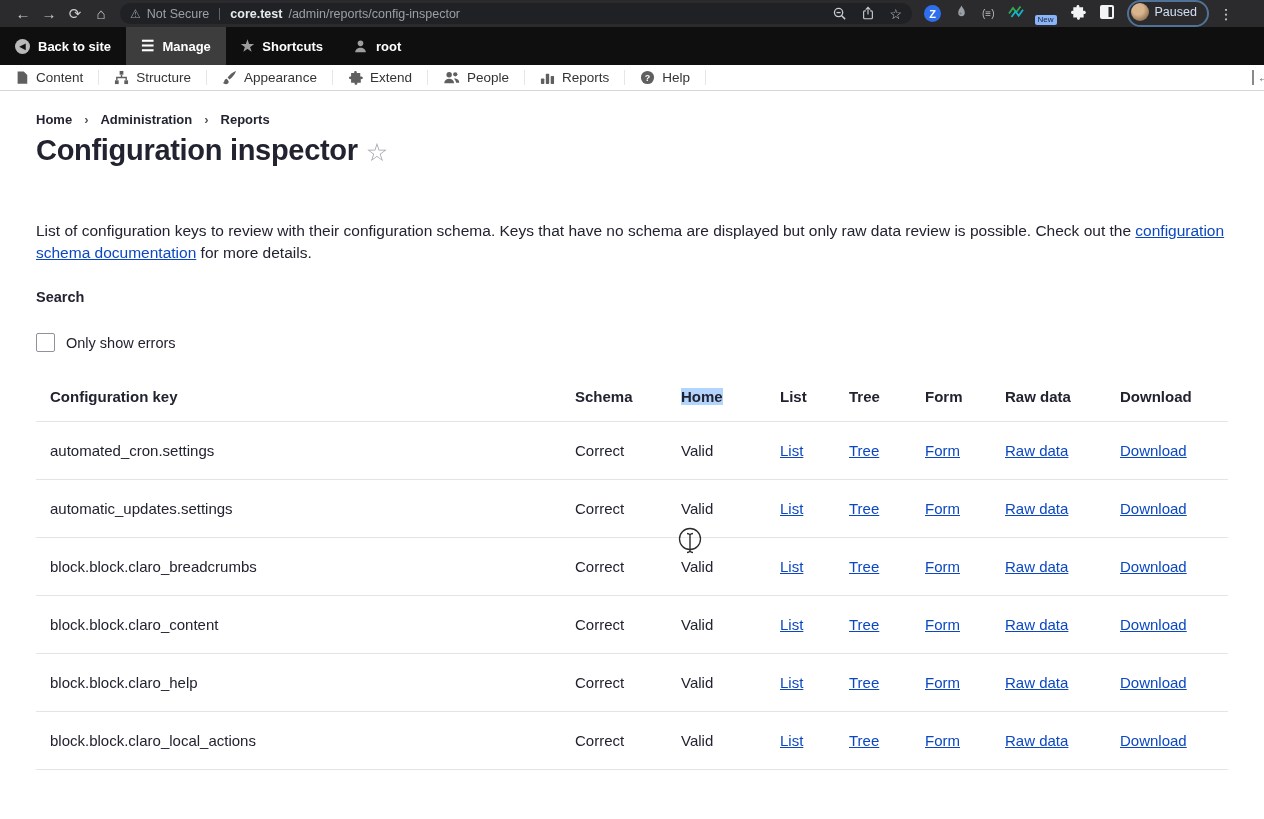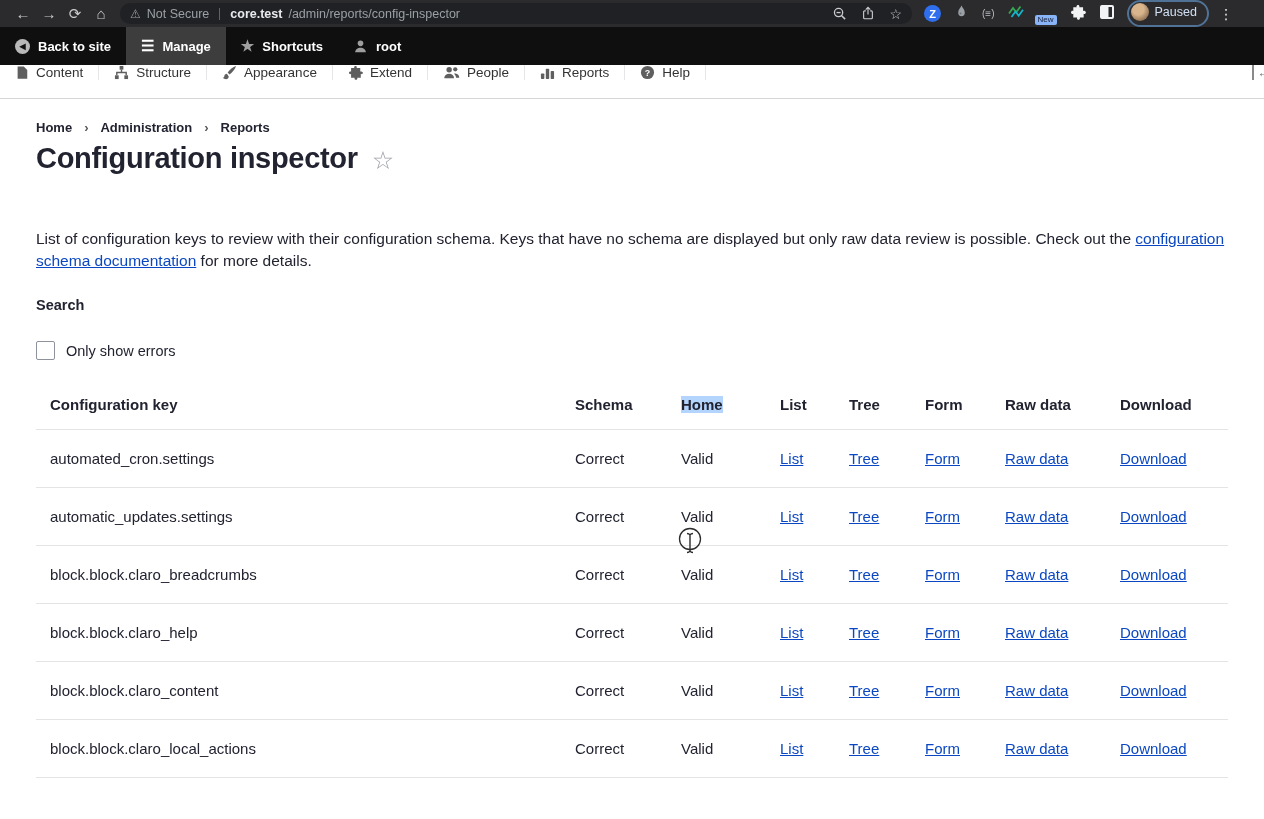--- a/index.html
+++ b/index.html
@@ -38,32 +38,32 @@
   .dtoolbar { height:38px; background:#0f0f10; display:flex; align-items:stretch; color:#fff; }
   .tb-item { display:flex; align-items:center; gap:8px; padding:0 15px; font-size:13px; font-weight:bold; cursor:default; }
   .tb-item.active { background:#3d3d3d; }
   .circ-back { width:15px; height:15px; border-radius:50%; background:#b9b9b9; color:#101010;
     display:flex; align-items:center; justify-content:center; font-size:11px; font-weight:bold; line-height:1; }
   .burger { color:#fff; font-size:15px; }
   .tb-star { color:#9e9e9e; font-size:15px; }
   .tb-person { display:flex; }
 
   
-  .menubar { height:34px; background:#fff; border-bottom:1px solid #d6d6d8; display:flex; align-items:flex-start; overflow:hidden; }
+  .menubar { height:26px; background:#fff; border-bottom:1px solid #d6d6d8; display:flex; align-items:center; overflow:hidden; }
   .menu-item { display:flex; align-items:center; gap:7px; padding:0 15px; border-right:1px solid #e6e6e8;
     font-size:13.5px; color:#333; cursor:default; white-space:nowrap; }
   .menu-item svg { flex:0 0 auto; }
   .collapse { margin-left:auto; display:flex; align-items:center; color:#7c7c7c; font-size:13px;
     border-left:2px solid #8a8a8a; padding-left:3px; margin-right:-6px; }
 
   
   .content { padding:21px 36px 0 36px; color:#222330; }
   .breadcrumb { font-size:13px; font-weight:bold; display:flex; align-items:center; gap:12px; }
   .crumb-sep { color:#55565b; font-weight:bold; }
-  .page-title-row { display:flex; align-items:center; gap:14px; margin-top:7px; }
+  .page-title-row { display:flex; align-items:center; gap:8px; margin-top:7px; }
   .page-title { font-size:29px; font-weight:bold; letter-spacing:-0.3px; }
   .title-star { color:#9ea0a8; font-size:25px; margin-top:3px; }
   .desc { margin-top:53px; font-size:15.5px; line-height:21.5px; max-width:1192px; }
   a.lnk { color:#0b47c2; text-decoration:underline; cursor:pointer; }
   .search-label { margin-top:26px; font-size:14.5px; font-weight:bold; }
   .search-input { margin-top:8px; width:261px; height:42px; border:1px solid #919297; border-radius:2px;
     font-size:15.5px; padding:0 15px; color:#222330; font-family:"Liberation Sans",sans-serif; }
   .search-input::placeholder { color:#888c95; }
   .chk-row { margin-top:28px; display:flex; align-items:center; gap:11px; }
   .chk { appearance:none; -webkit-appearance:none; width:19px; height:19px; border:1px solid #8e929c;
@@ -306,31 +306,31 @@
         <td class="keycol">block.block.claro_breadcrumbs</td>
         <td>Correct</td>
         <td>Valid</td>
         <td><a class="lnk">List</a></td>
         <td><a class="lnk">Tree</a></td>
         <td><a class="lnk">Form</a></td>
         <td><a class="lnk">Raw data</a></td>
         <td><a class="lnk">Download</a></td>
       </tr>
       <tr>
+        <td class="keycol">block.block.claro_content</td>
+        <td>Correct</td>
+        <td>Valid</td>
+        <td><a class="lnk">List</a></td>
+        <td><a class="lnk">Tree</a></td>
+        <td><a class="lnk">Form</a></td>
+        <td><a class="lnk">Raw data</a></td>
+        <td><a class="lnk">Download</a></td>
+      </tr>
+      <tr>
         <td class="keycol">block.block.claro_help</td>
-        <td>Correct</td>
-        <td>Valid</td>
-        <td><a class="lnk">List</a></td>
-        <td><a class="lnk">Tree</a></td>
-        <td><a class="lnk">Form</a></td>
-        <td><a class="lnk">Raw data</a></td>
-        <td><a class="lnk">Download</a></td>
-      </tr>
-      <tr>
-        <td class="keycol">block.block.claro_content</td>
         <td>Correct</td>
         <td>Valid</td>
         <td><a class="lnk">List</a></td>
         <td><a class="lnk">Tree</a></td>
         <td><a class="lnk">Form</a></td>
         <td><a class="lnk">Raw data</a></td>
         <td><a class="lnk">Download</a></td>
       </tr>
       <tr>
         <td class="keycol">block.block.claro_local_actions</td>

